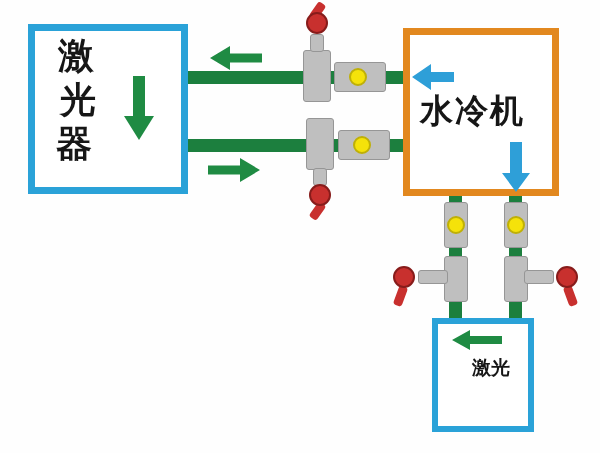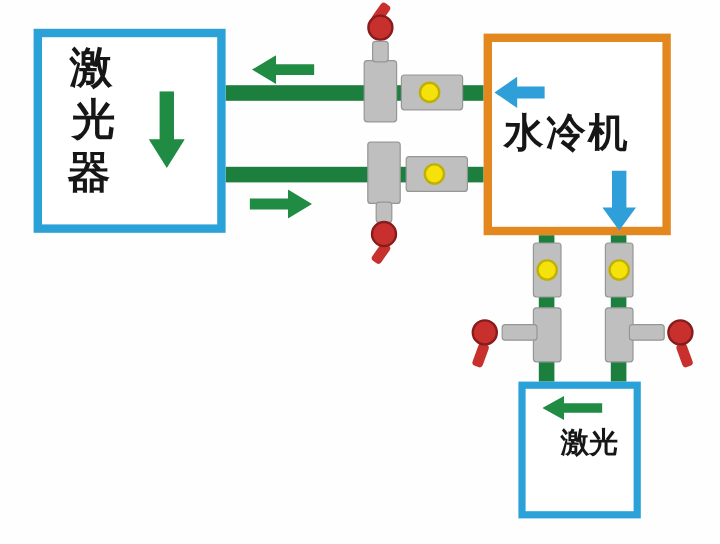--- a/index.html
+++ b/index.html
@@ -90,15 +90,15 @@
       <polygon points="52,12 32,0 32,7.5 0,7.5 0,16.5 32,16.5 32,24" fill="#1f8b43"></polygon>
     </svg>
   </div>
 
   <div class="box box-blue-thin" style="left:432px; top:318px; width:102px; height:114px;"></div>
   <div class="abs" style="left:452px; top:330px;">
     <svg width="50" height="20" viewBox="0 0 50 20">
       <polygon points="0,10 18,0 18,6 50,6 50,14 18,14 18,20" fill="#1f8b43"></polygon>
     </svg>
   </div>
-  <div class="cn cn-center" style="left:438px; top:358px; width:106px; font-size:24px;font-family:Liberation Serif, serif;">激光</div>
+  <div class="cn cn-center" style="left:438px; top:358px; width:106px; font-size:19px;font-family:Liberation Serif, serif;">激光</div>
 
 </div>
 
 </body></html>

